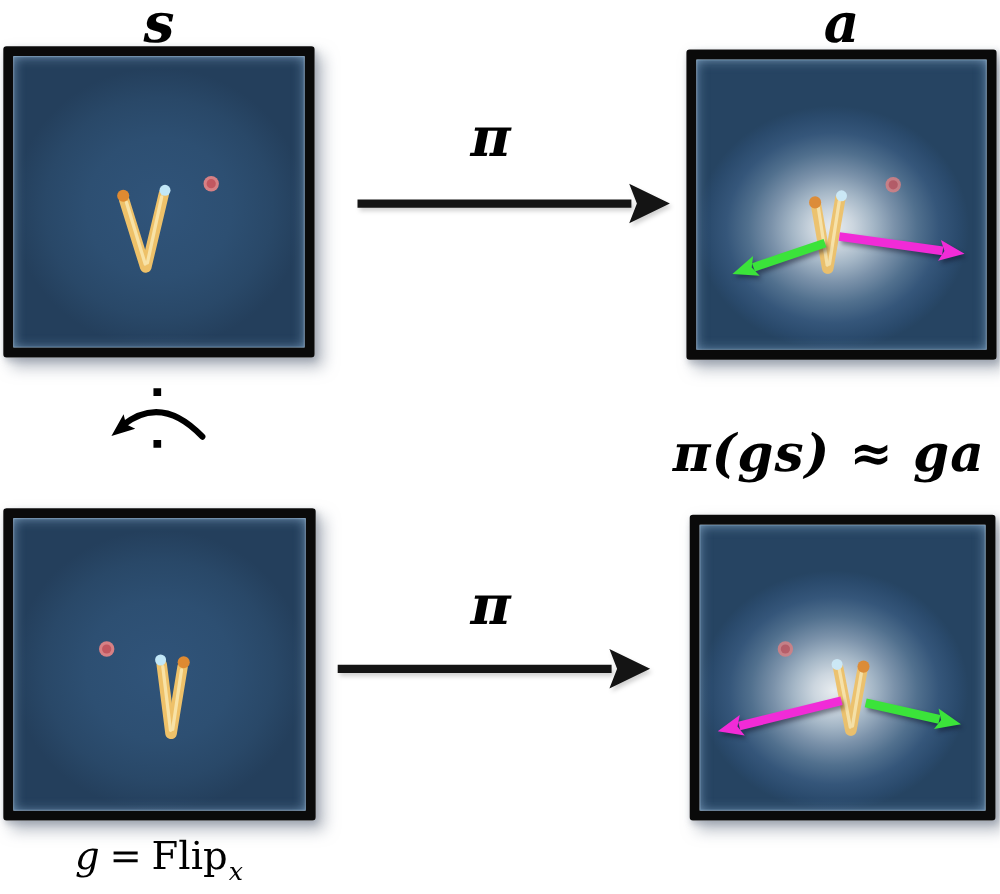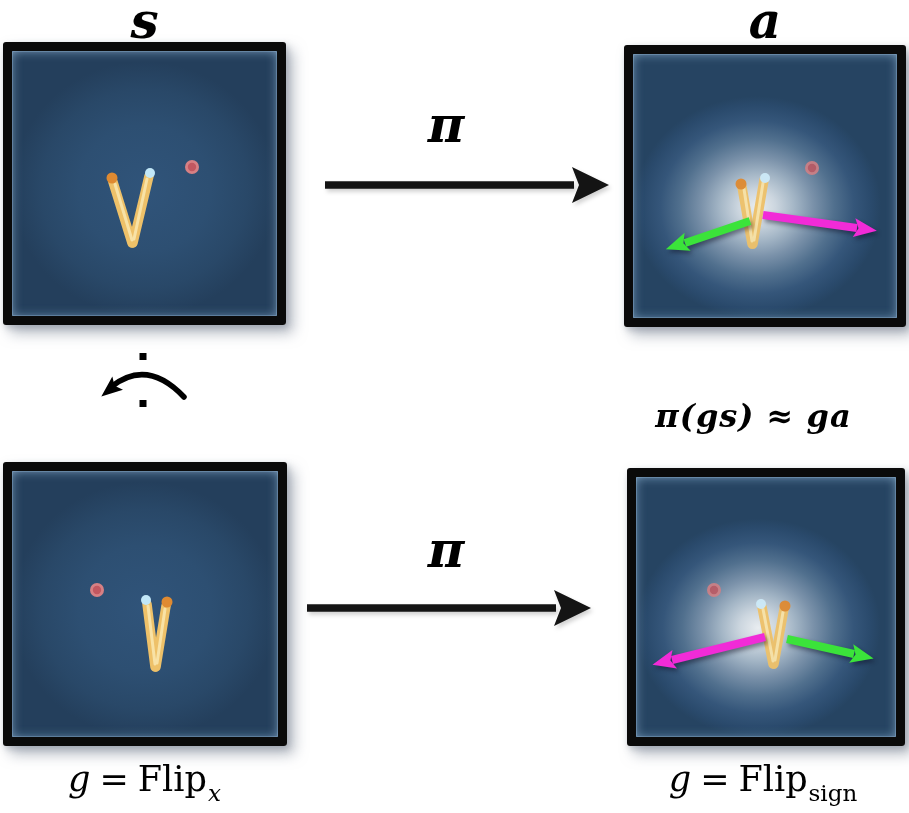--- a/index.html
+++ b/index.html
@@ -7,21 +7,21 @@
        font-family:"DejaVu Serif",serif;}
 
   
   .math-label{position:absolute;text-align:center;line-height:1;color:#000;
               font-family:"DejaVu Serif",serif;font-style:italic;font-weight:bold;}
   #lab-s   {left:3px;   top:-4px;  width:283px; font-size:50px;}
   #lab-a   {left:624px; top:-4px;  width:282px; font-size:50px;}
   #pi-top  {left:376px; top:100px; width:140px; font-size:50px;}
   #pi-bot  {left:376px; top:525px; width:140px; font-size:50px;}
   #lab-gs  {left:85px;  top:408px; width:120px; font-size:50px;}
-  #lab-eq  {left:598px; top:400px; width:311px; font-size:32px; letter-spacing:1px;}
+  #lab-eq  {left:598px; top:389px; width:311px; font-size:47px; letter-spacing:1px;}
 
   
   .caption{position:absolute;text-align:center;font-size:35px;line-height:1;color:#000;
            font-family:"DejaVu Serif",serif;}
   #cap-left {left:3px;   top:762px; width:283px;}
   #cap-right{left:617px; top:762px; width:292px;}
   .it{font-style:italic;} .rm{font-style:normal;}
   .eq{margin:0 9px;}
   .sub{font-size:23px;position:relative;top:10px;margin-left:1px;display:inline-block;}
 
@@ -165,17 +165,14 @@
     <line x1="58" y1="13" x2="58" y2="75" stroke="#000" stroke-width="7" stroke-dasharray="7 40"></line>
     <path d="M 99 57 Q 62 18 26 47" fill="none" stroke="#000" stroke-width="5.5" stroke-linecap="round"></path>
     <g transform="translate(28,47) rotate(141.2)">
       <polygon points="15,0 -6,-8.5 -2,0 -6,8.5" fill="#000"></polygon>
     </g>
   </svg>
 
   <div class="caption" id="cap-left">
     <span class="it">g</span><span class="rm eq">=</span><span class="rm">Flip</span><span class="it sub">x</span>
   </div>
-  <div class="caption" id="cap-right">
-    <span class="it">g</span><span class="rm eq">=</span><span class="rm">Flip</span><span class="rm sub">sign</span>
-  </div>
 
 </div>
 
 </body></html>

